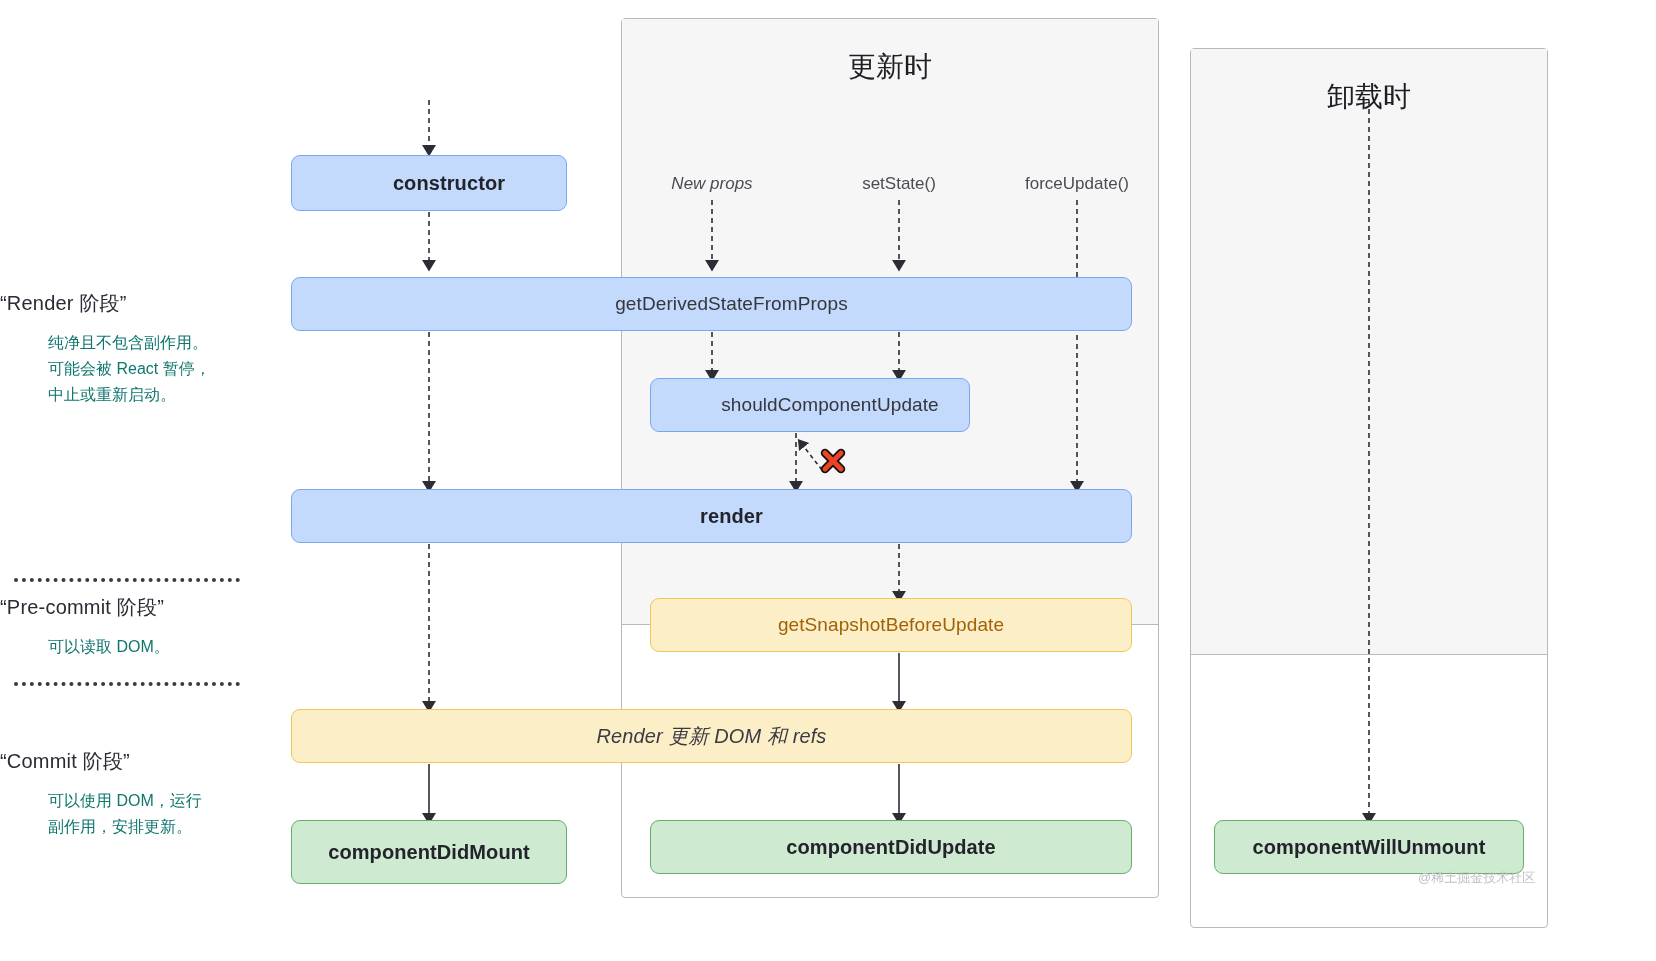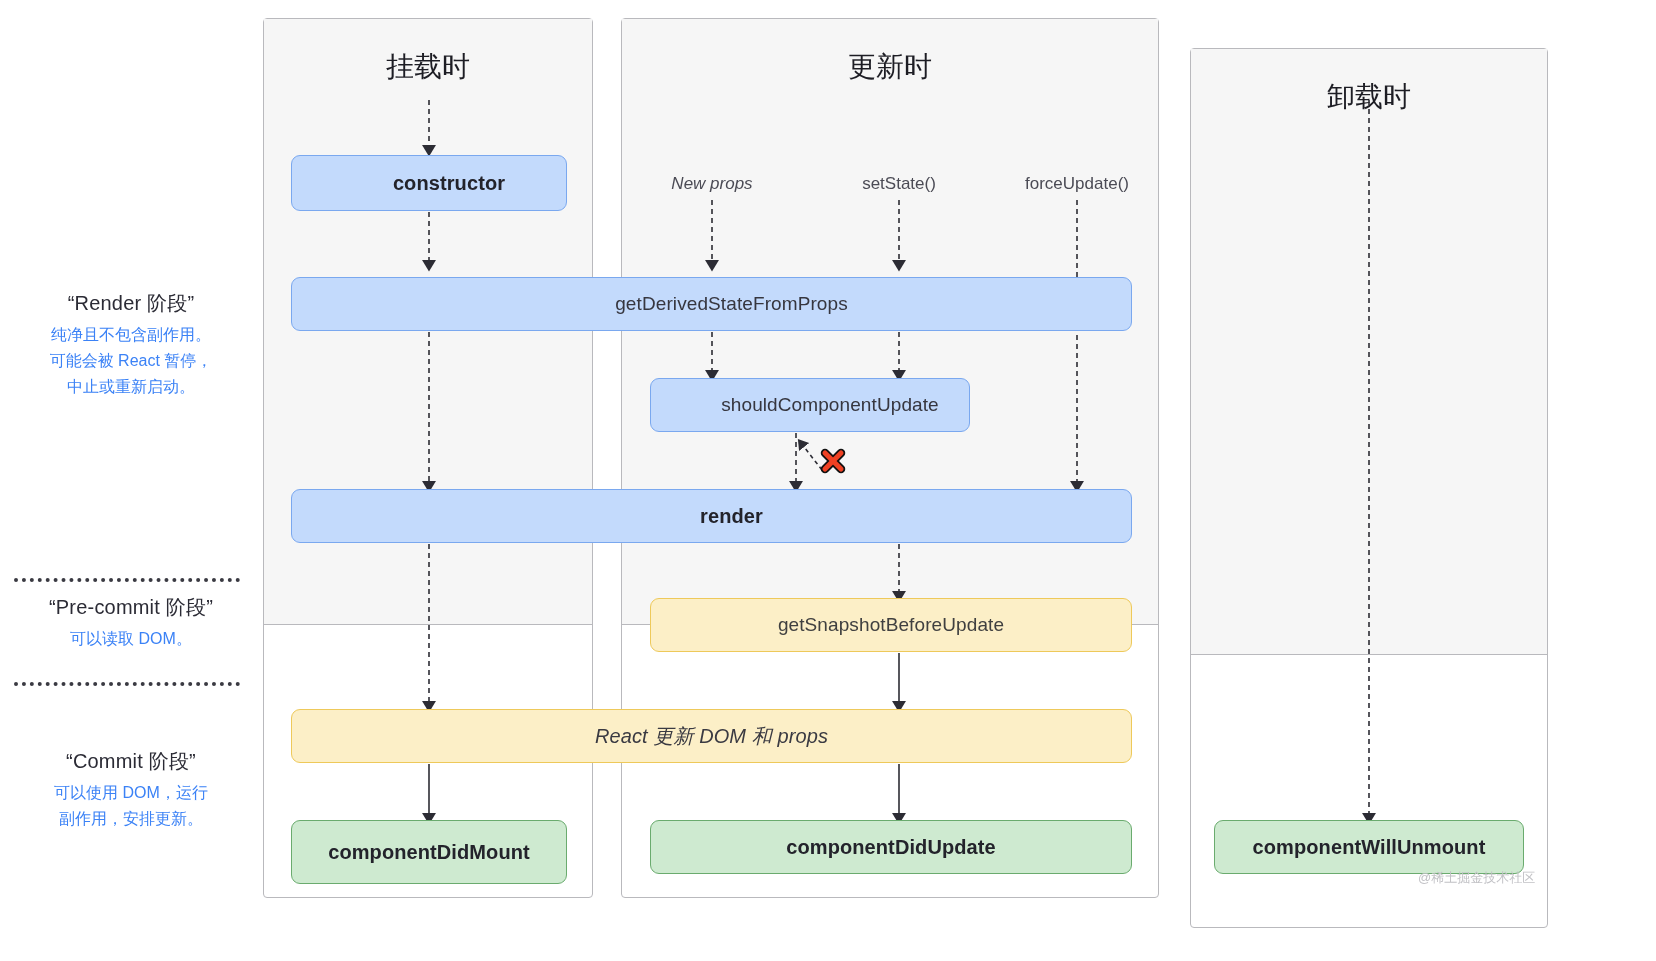--- a/index.html
+++ b/index.html
@@ -8,27 +8,27 @@
     background:#ffffff;
     font-family:"Liberation Sans","DejaVu Sans",sans-serif;
     color:#3b3b3b;
     overflow:hidden;
     position:relative;
   }
   #stage{position:absolute;inset:0;}
 
   
   .phase-col{position:absolute;left:0;top:0;width:262px;height:961px;}
-  .phase{position:absolute;left:0;width:262px;text-align:center;}
+  .phase{position:absolute;left:0;width:262px;}
   .phase-title{
     font-size:20px;color:#2b2b35;letter-spacing:.2px;
     white-space:nowrap;line-height:30px;
   }
   .phase-desc{
-    font-size:16px;color:#3b82f6;line-height:26px;margin-top:4px;
+    font-size:16px;color:#0f766e;line-height:26px;margin-top:12px;padding-left:48px;
   }
   .dotline{
     position:absolute;left:14px;width:226px;height:0;
     border-top:4px dotted #3a3a42;
   }
 
   
   .col{
     position:absolute;top:18px;
     border:1px solid #b9b9bd;border-radius:4px;
@@ -49,21 +49,21 @@
   
   .node{
     position:absolute;box-sizing:border-box;
     border-radius:9px;
     display:flex;align-items:center;justify-content:center;
     text-align:center;
     font-size:19px;
     letter-spacing:.1px;
   }
   .node.blue{background:#c3dafc;border:1.4px solid #7aa8ef;color:#36363f;padding-left:40px;}
-  .node.yellow{background:#fcefc7;border:1.4px solid #eec95a;color:#404040;}
+  .node.yellow{background:#fcefc7;border:1.4px solid #eec95a;color:#a16207;}
   .node.green{background:#ceead0;border:1.4px solid #6aab6e;color:#2f3b30;}
   .node.bold{font-weight:bold;font-size:20px;color:#23232b;}
   .node.ital{font-style:italic;font-size:20px;color:#3a3a42;}
 
   
   .trigger{
     position:absolute;text-align:center;
     font-size:17px;color:#4b4b55;white-space:nowrap;
   }
   .trigger.ital{font-style:italic;}
@@ -108,24 +108,20 @@
 
     <div class="phase" style="top:746px;">
       <div class="phase-title">“Commit 阶段”</div>
       <div class="phase-desc">
         <div>可以使用 DOM，运行</div>
         <div>副作用，安排更新。</div>
       </div>
     </div>
   </div>
 
-  <div class="col" style="left:263px;top:18px;width:330px;height:880px;">
-    <div class="col-shade" style="height:605px;"></div>
-    <div class="col-title" style="top:28px;">挂载时</div>
-  </div>
 
   <div class="col" style="left:621px;top:18px;width:538px;height:880px;">
     <div class="col-shade" style="height:605px;"></div>
     <div class="col-title" style="top:28px;">更新时</div>
   </div>
 
   <div class="col" style="left:1190px;top:18px;width:358px;height:880px;margin-top:30px;">
     <div class="col-shade" style="height:605px;"></div>
     <div class="col-title" style="top:28px;">卸载时</div>
   </div>
@@ -181,21 +177,21 @@
   <div class="node blue bold" style="left:291px;top:155px;width:276px;height:56px;">constructor</div>
 
   <div class="node blue" style="left:291px;top:268px;width:841px;height:54px;margin-top:9px;">getDerivedStateFromProps</div>
 
   <div class="node blue" style="left:650px;top:378px;width:320px;height:54px;">shouldComponentUpdate</div>
 
   <div class="node blue bold" style="left:291px;top:489px;width:841px;height:54px;">render</div>
 
   <div class="node yellow" style="left:650px;top:598px;width:482px;height:54px;">getSnapshotBeforeUpdate</div>
 
-  <div class="node yellow ital" style="left:291px;top:709px;width:841px;height:54px;">React 更新 DOM 和 props</div>
+  <div class="node yellow ital" style="left:291px;top:709px;width:841px;height:54px;">Render 更新 DOM 和 refs</div>
 
   <div class="node green bold" style="left:291px;top:820px;width:276px;height:64px;">componentDidMount</div>
 
   <div class="node green bold" style="left:650px;top:820px;width:482px;height:54px;">componentDidUpdate</div>
 
   <div class="node green bold" style="left:1214px;top:820px;width:310px;height:54px;">componentWillUnmount</div>
 
   <svg class="xmark" style="left:818px;top:446px;" viewBox="0 0 30 30">
     <g stroke="#111111" stroke-width="8.5" stroke-linecap="round" fill="none">
       <line x1="7" y1="7" x2="23" y2="23"></line>

